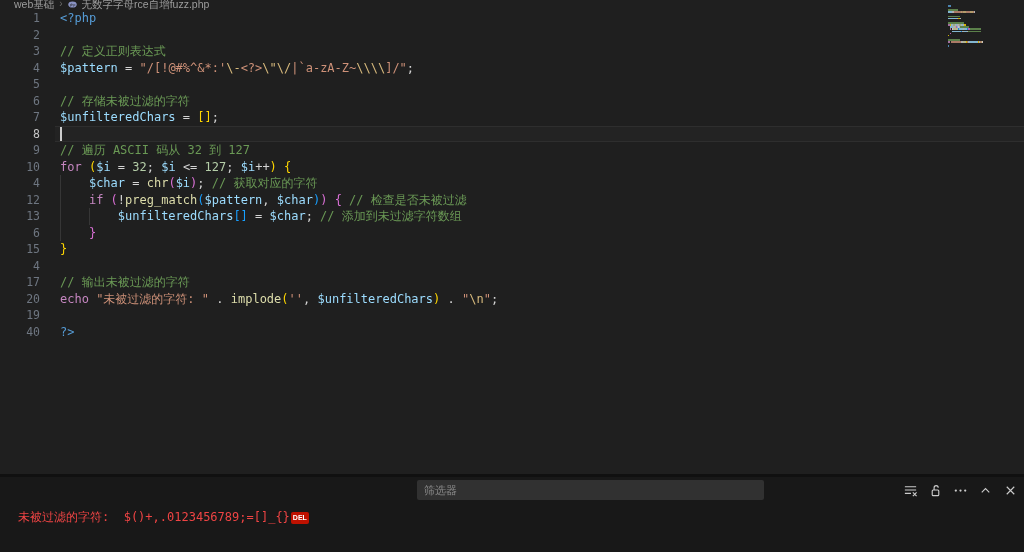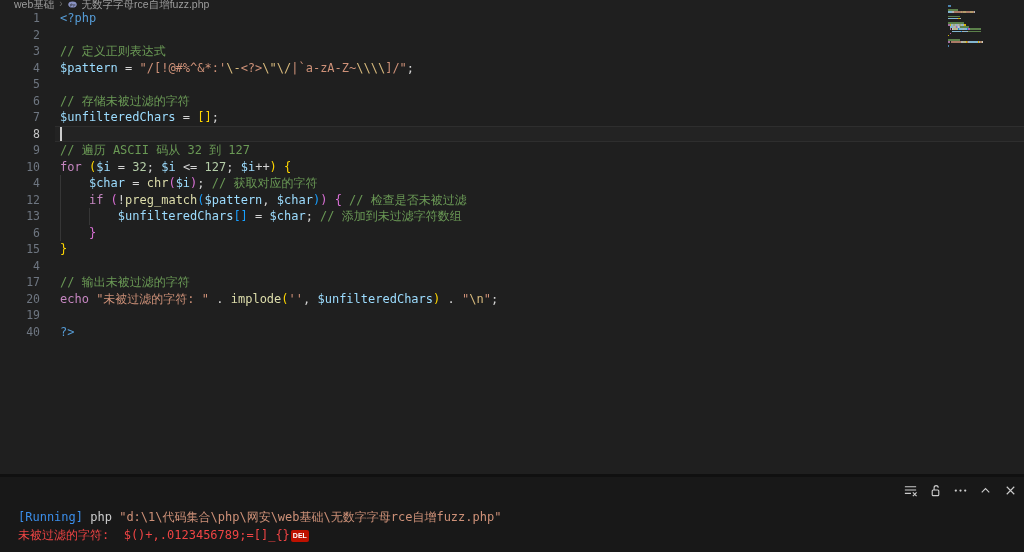--- a/index.html
+++ b/index.html
@@ -227,20 +227,21 @@
     <div class="mm-row"></div>
     <div class="mm-row">
       <span style="width: 1.1px; background: rgb(86, 156, 214);"></span>
     </div>
   </div>
 
 <div class="divider"></div>
 
 <div class="panel">
   <div class="panel-header">
+    <input class="filter-input" placeholder="筛选器" style="">
     <div class="panel-actions">
       <div class="icon-btn">
         <svg width="15" height="15" viewBox="0 0 16 16">
           <path d="M2 4h12M2 7.5h12M2 11h6.5"></path>
             <path d="M10.5 10l4 4M14.5 10l-4 4"></path>
         </svg>
       </div>
       <div class="icon-btn">
         <svg width="15" height="15" viewBox="0 0 16 16">
           <rect x="4.5" y="7.5" width="7" height="6" rx="1"></rect>
@@ -259,14 +260,14 @@
             <polyline points="4,10 8,6 12,10"></polyline>
           </svg>
       </div>
       <div class="icon-btn">
         <svg width="15" height="15" viewBox="0 0 16 16">
             <path d="M4 4l8 8M12 4l-8 8"></path>
           </svg>
       </div>
     </div>
   </div>
-  <div class="panel-body" id="output-body"><div><span style="color: rgb(59, 142, 234);">[Running] </span><span style="color: rgb(204, 204, 204);">php </span><span style="color: rgb(206, 145, 120);">"d:\1\代码集合\php\网安\web基础\无数字字母rce自增fuzz.php"</span></div><div><span style="color: #ef4444;">未被过滤的字符:  $()+,.0123456789;=[]_{}</span><span class="del-badge">DEL</span></div></div>
+  <div class="panel-body" id="output-body"><div><span style="color: #ef4444;">未被过滤的字符:  $()+,.0123456789;=[]_{}</span><span class="del-badge">DEL</span></div></div>
 </div>
 
 </body></html>

